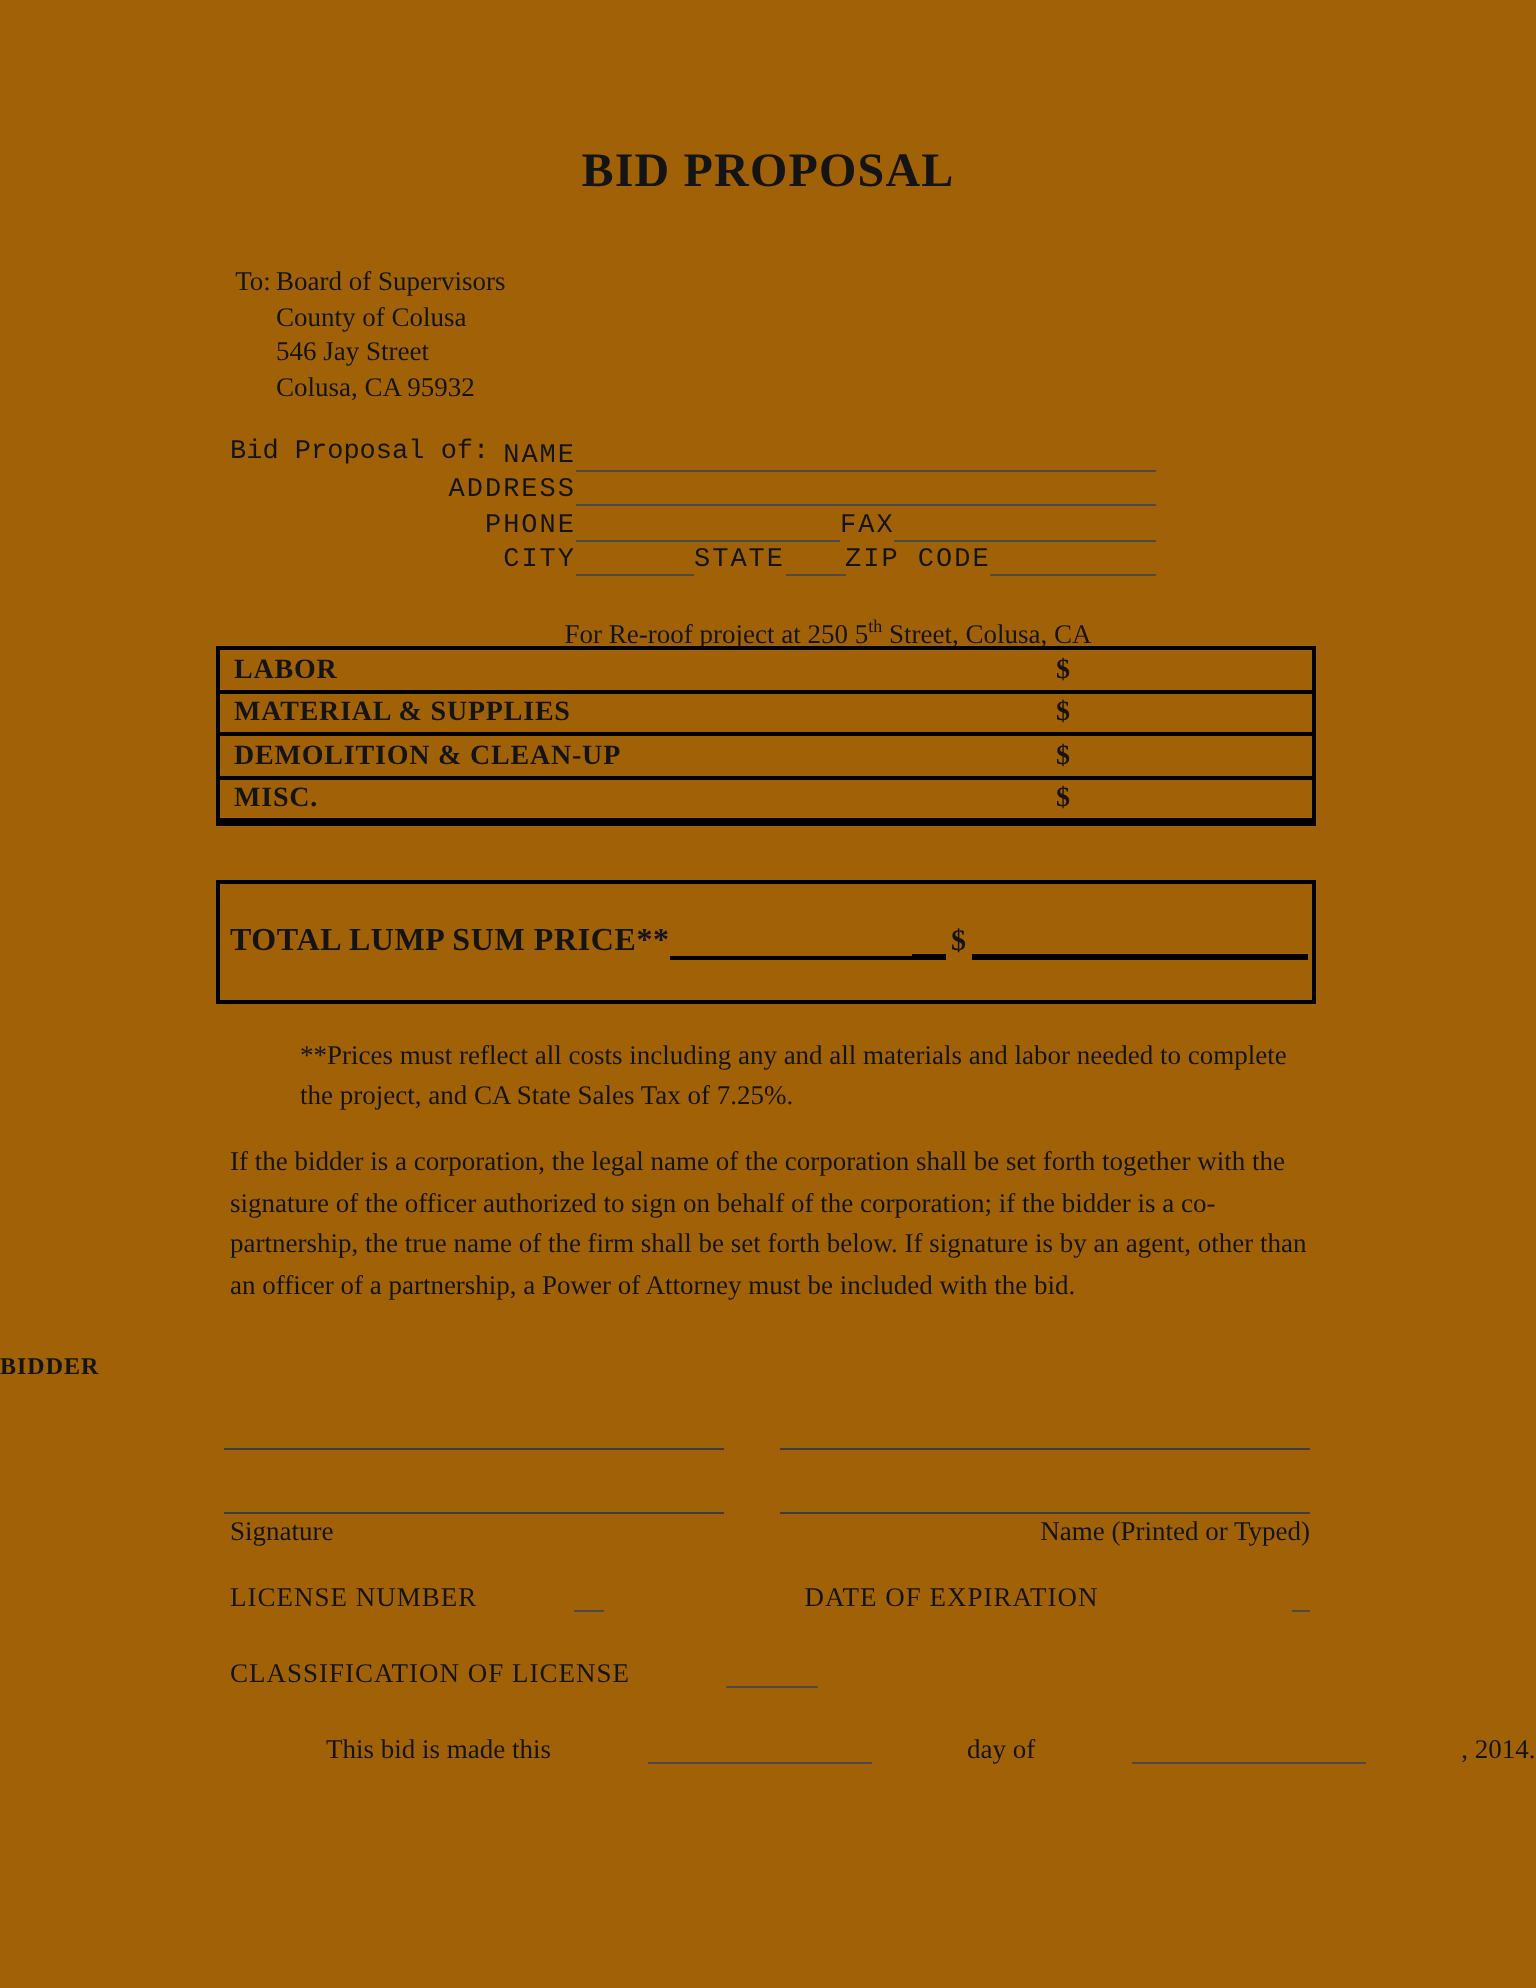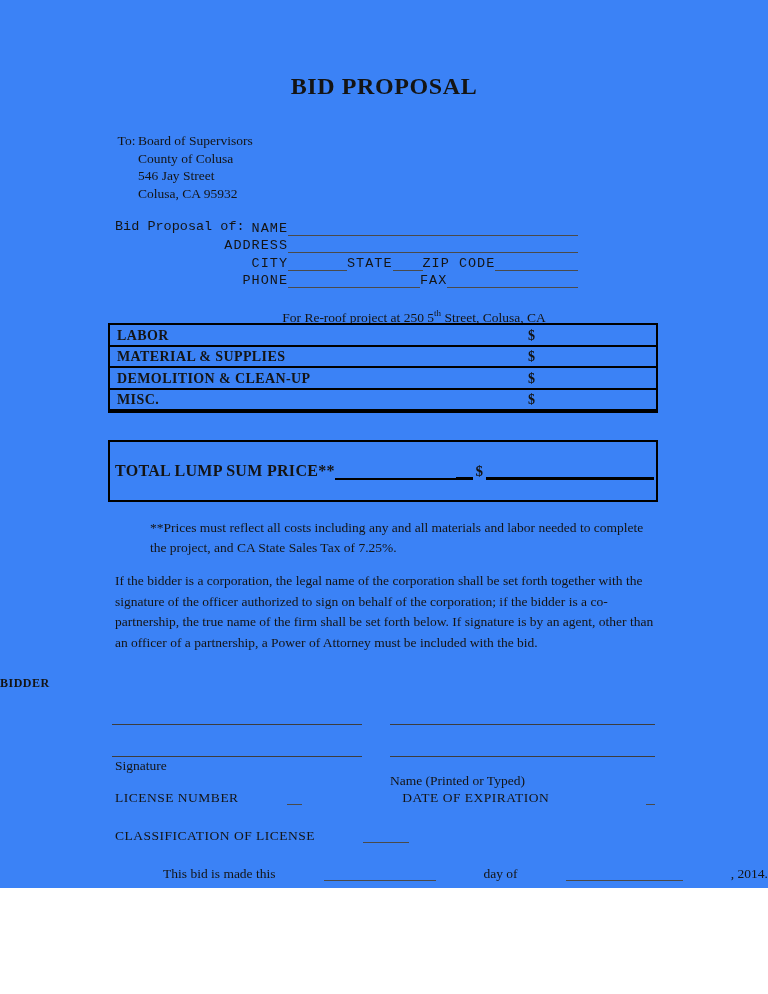--- a/index.html
+++ b/index.html
@@ -1,19 +1,19 @@
 <!DOCTYPE html>
 <html><head>
 <meta charset="utf-8">
 <style>
   html,body{margin:0;padding:0;background:#ffffff;}
   .page{
     position:relative;
-    width:768px;height:888px;
-    background:#3b82f6;
+    width:768px;height:994px;
+    background:#a16207;
     font-family:"Liberation Serif","DejaVu Serif",serif;
     color:#141414;
     font-size:13.5px;
     overflow:hidden;
   }
   
   .title{
     position:absolute;top:73px;left:0;width:768px;
     text-align:center;font-weight:bold;font-size:24px;letter-spacing:.6px;
   }
@@ -59,23 +59,23 @@
   .legal{position:absolute;top:571px;left:115px;width:545px;line-height:20.5px;}
   
   .bidder-heading{position:absolute;top:676px;left:0;width:768px;text-align:left;font-weight:bold;font-size:12px;letter-spacing:.5px;}
   
   .sig-grid{position:absolute;top:700px;left:112px;display:flex;}
   .sig-col-left{width:250px;margin-right:28px;}
   .sig-col-right{width:265px;}
   .sig-line1{margin-top:24px;border-top:1.5px solid #3d3d3d;height:0;}
   .sig-line2{margin-top:31px;border-top:1.5px solid #3d3d3d;height:0;}
   .sig-label-left{padding:1px 0 0 3px;}
-  .sig-label-right{padding-top:1px;text-align:left;margin-top:15px;}
+  .sig-label-right{padding-top:1px;text-align:right;}
   
-  .row-flex{position:absolute;left:115px;display:flex;align-items:flex-start;height:17px;gap:48px;}
+  .row-flex{position:absolute;left:115px;display:flex;align-items:center;height:17px;gap:48px;}
   .license-row{top:790px;width:540px;}
   .spacer30{width:33px;}
   .gap8{width:8px;}
   .caps{letter-spacing:.5px;white-space:nowrap;}
   .class-row{top:828px;}
   .made-row{top:866px;margin-left:48px;}
   .nowrap{white-space:nowrap;}
 </style>
 </head>
 <body>
@@ -98,31 +98,31 @@
     <div class="bid-row">
       <span class="bid-prefix">Bid Proposal of:</span>
       <span class="f-label">NAME</span>
       <span class="u flex"></span>
     </div>
     <div class="bid-row">
       <span class="f-label">ADDRESS</span>
       <span class="u flex"></span>
     </div>
     <div class="bid-row">
+      <span class="f-label">PHONE</span>
+      <span class="u w132"></span>
+      <span class="f-mid">FAX</span>
+      <span class="u flex"></span>
+    </div>
+    <div class="bid-row">
       <span class="f-label">CITY</span>
       <span class="u w59"></span>
       <span class="f-mid">STATE</span>
       <span class="u w30"></span>
       <span class="f-mid">ZIP CODE</span>
-      <span class="u flex"></span>
-    </div>
-    <div class="bid-row">
-      <span class="f-label">PHONE</span>
-      <span class="u w132"></span>
-      <span class="f-mid">FAX</span>
       <span class="u flex"></span>
     </div>
   </div>
 
   <div class="project-line">
     <span>For Re-roof project at 250 5</span><sup>th</sup><span class="nowrap">  Street, Colusa, CA</span>
   </div>
 
   <div class="cost-table">
     <div class="cost-row">

